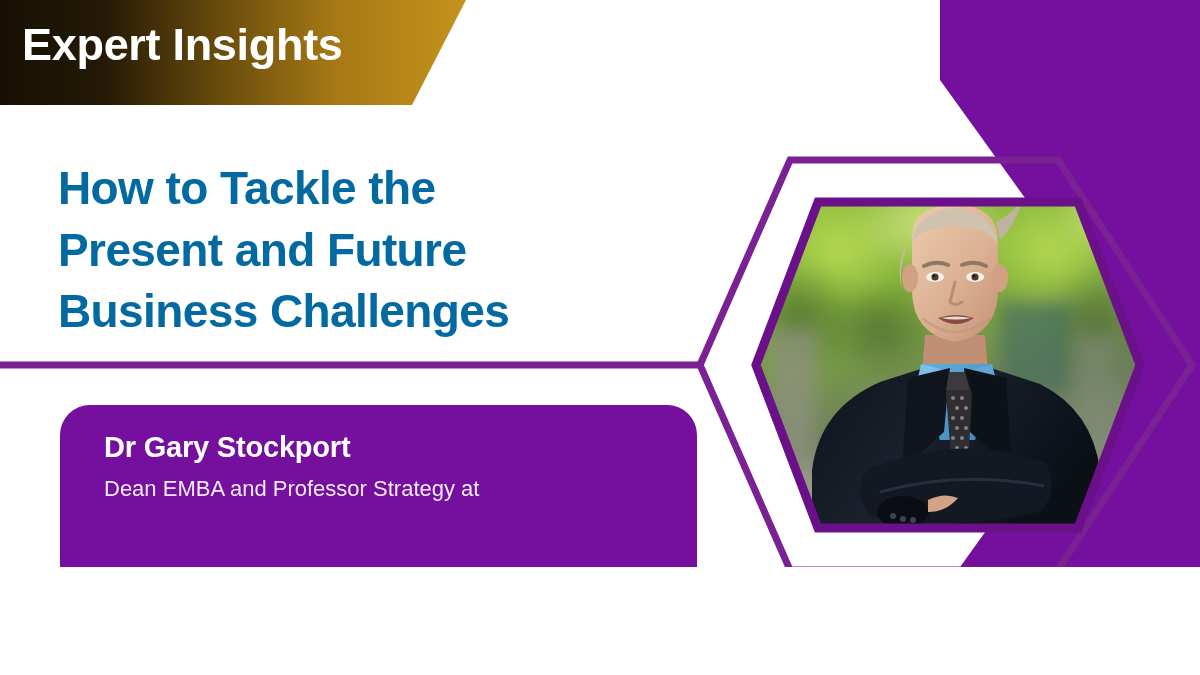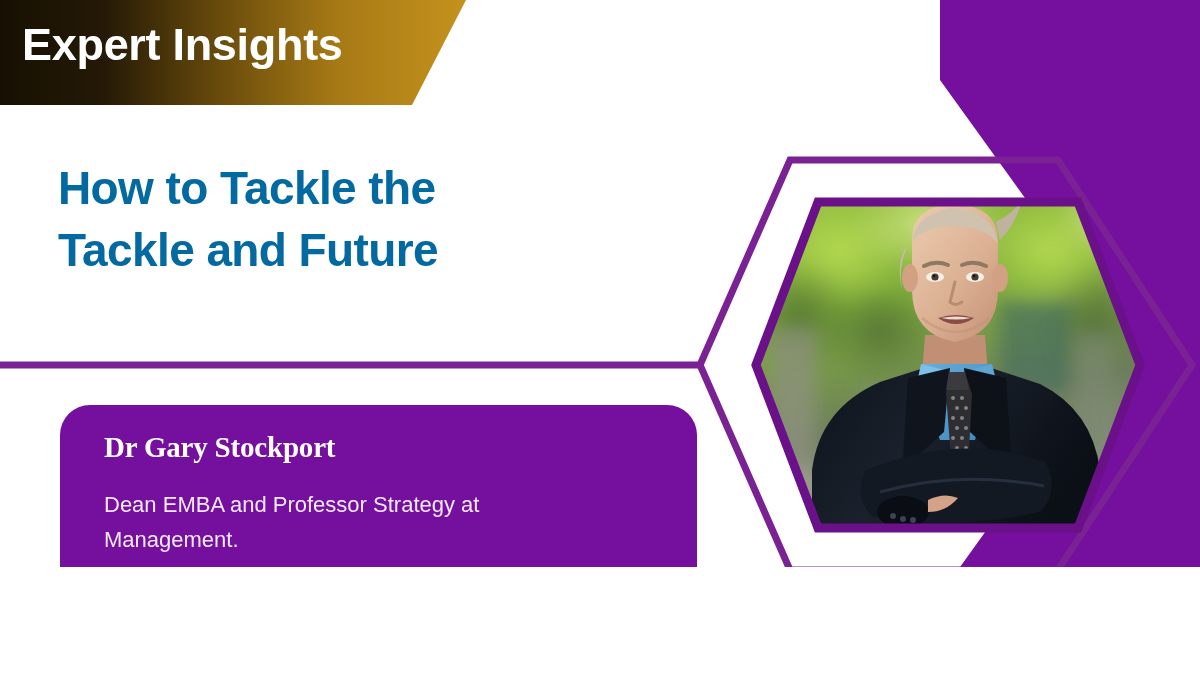--- a/index.html
+++ b/index.html
@@ -91,23 +91,22 @@
     border-radius: 30px;
     box-sizing: border-box;
     padding: 24px 34px 0 44px;
   }
   #speaker-name {
     color: #ffffff;
     font-size: 29px;
     font-weight: 700;
     line-height: 1.3;
     letter-spacing: -0.2px;
-    margin: 0 0 20px 0;
+    margin: 0 0 4px 0;
     white-space: nowrap;
-    font-family: Liberation Serif, serif;
   }
   #speaker-role {
     color: #F4EAF8;
     font-size: 22px;
     font-weight: 400;
     line-height: 1.62;
     margin: 0;
   }
   #speaker-role .role-line {
     display: block;
@@ -134,21 +133,22 @@
           <stop offset="100%" stop-color="#C4921C"></stop>
         </linearGradient>
       </defs>
       <path d="M 0,0 L 466,0 L 412,105 L 0,105 Z" fill="url(#bannerGrad)"></path>
     </svg>
     <div id="banner-label">Expert Insights</div>
   </div>
 
   <div id="headline">
     <span class="hl-line">How to Tackle the</span>
-    <span class="hl-line">Tackle and Future</span>
+    <span class="hl-line">Present and Future</span>
+    <span class="hl-line">Business Challenges</span>
   </div>
 
   <svg id="geometry" viewBox="0 0 1200 675" width="1200" height="675">
     <defs>
 
       <clipPath id="photoHexClip">
         <path d="M 818,202 L 1078,202 L 1140,365 L 1078,528 L 818,528 L 756,365 Z"></path>
       </clipPath>
 
       <linearGradient id="bgSky" x1="0" y1="0" x2="0.25" y2="1">
@@ -297,17 +297,16 @@
       <rect x="750" y="195" width="400" height="345" fill="none"></rect>
     </g>
 
     <path d="M 818,202 L 1078,202 L 1140,365 L 1078,528 L 818,528 L 756,365 Z" fill="none" stroke="#6A1189" stroke-width="9" stroke-linejoin="miter"></path>
   </svg>
 
   <div id="speaker-card">
     <p id="speaker-name">Dr Gary Stockport</p>
     <p id="speaker-role">
       <span class="role-line">Dean EMBA and Professor Strategy at</span>
-      <span class="role-line">Management.</span>
     </p>
   </div>
 
 </div>
 
 </body></html>

